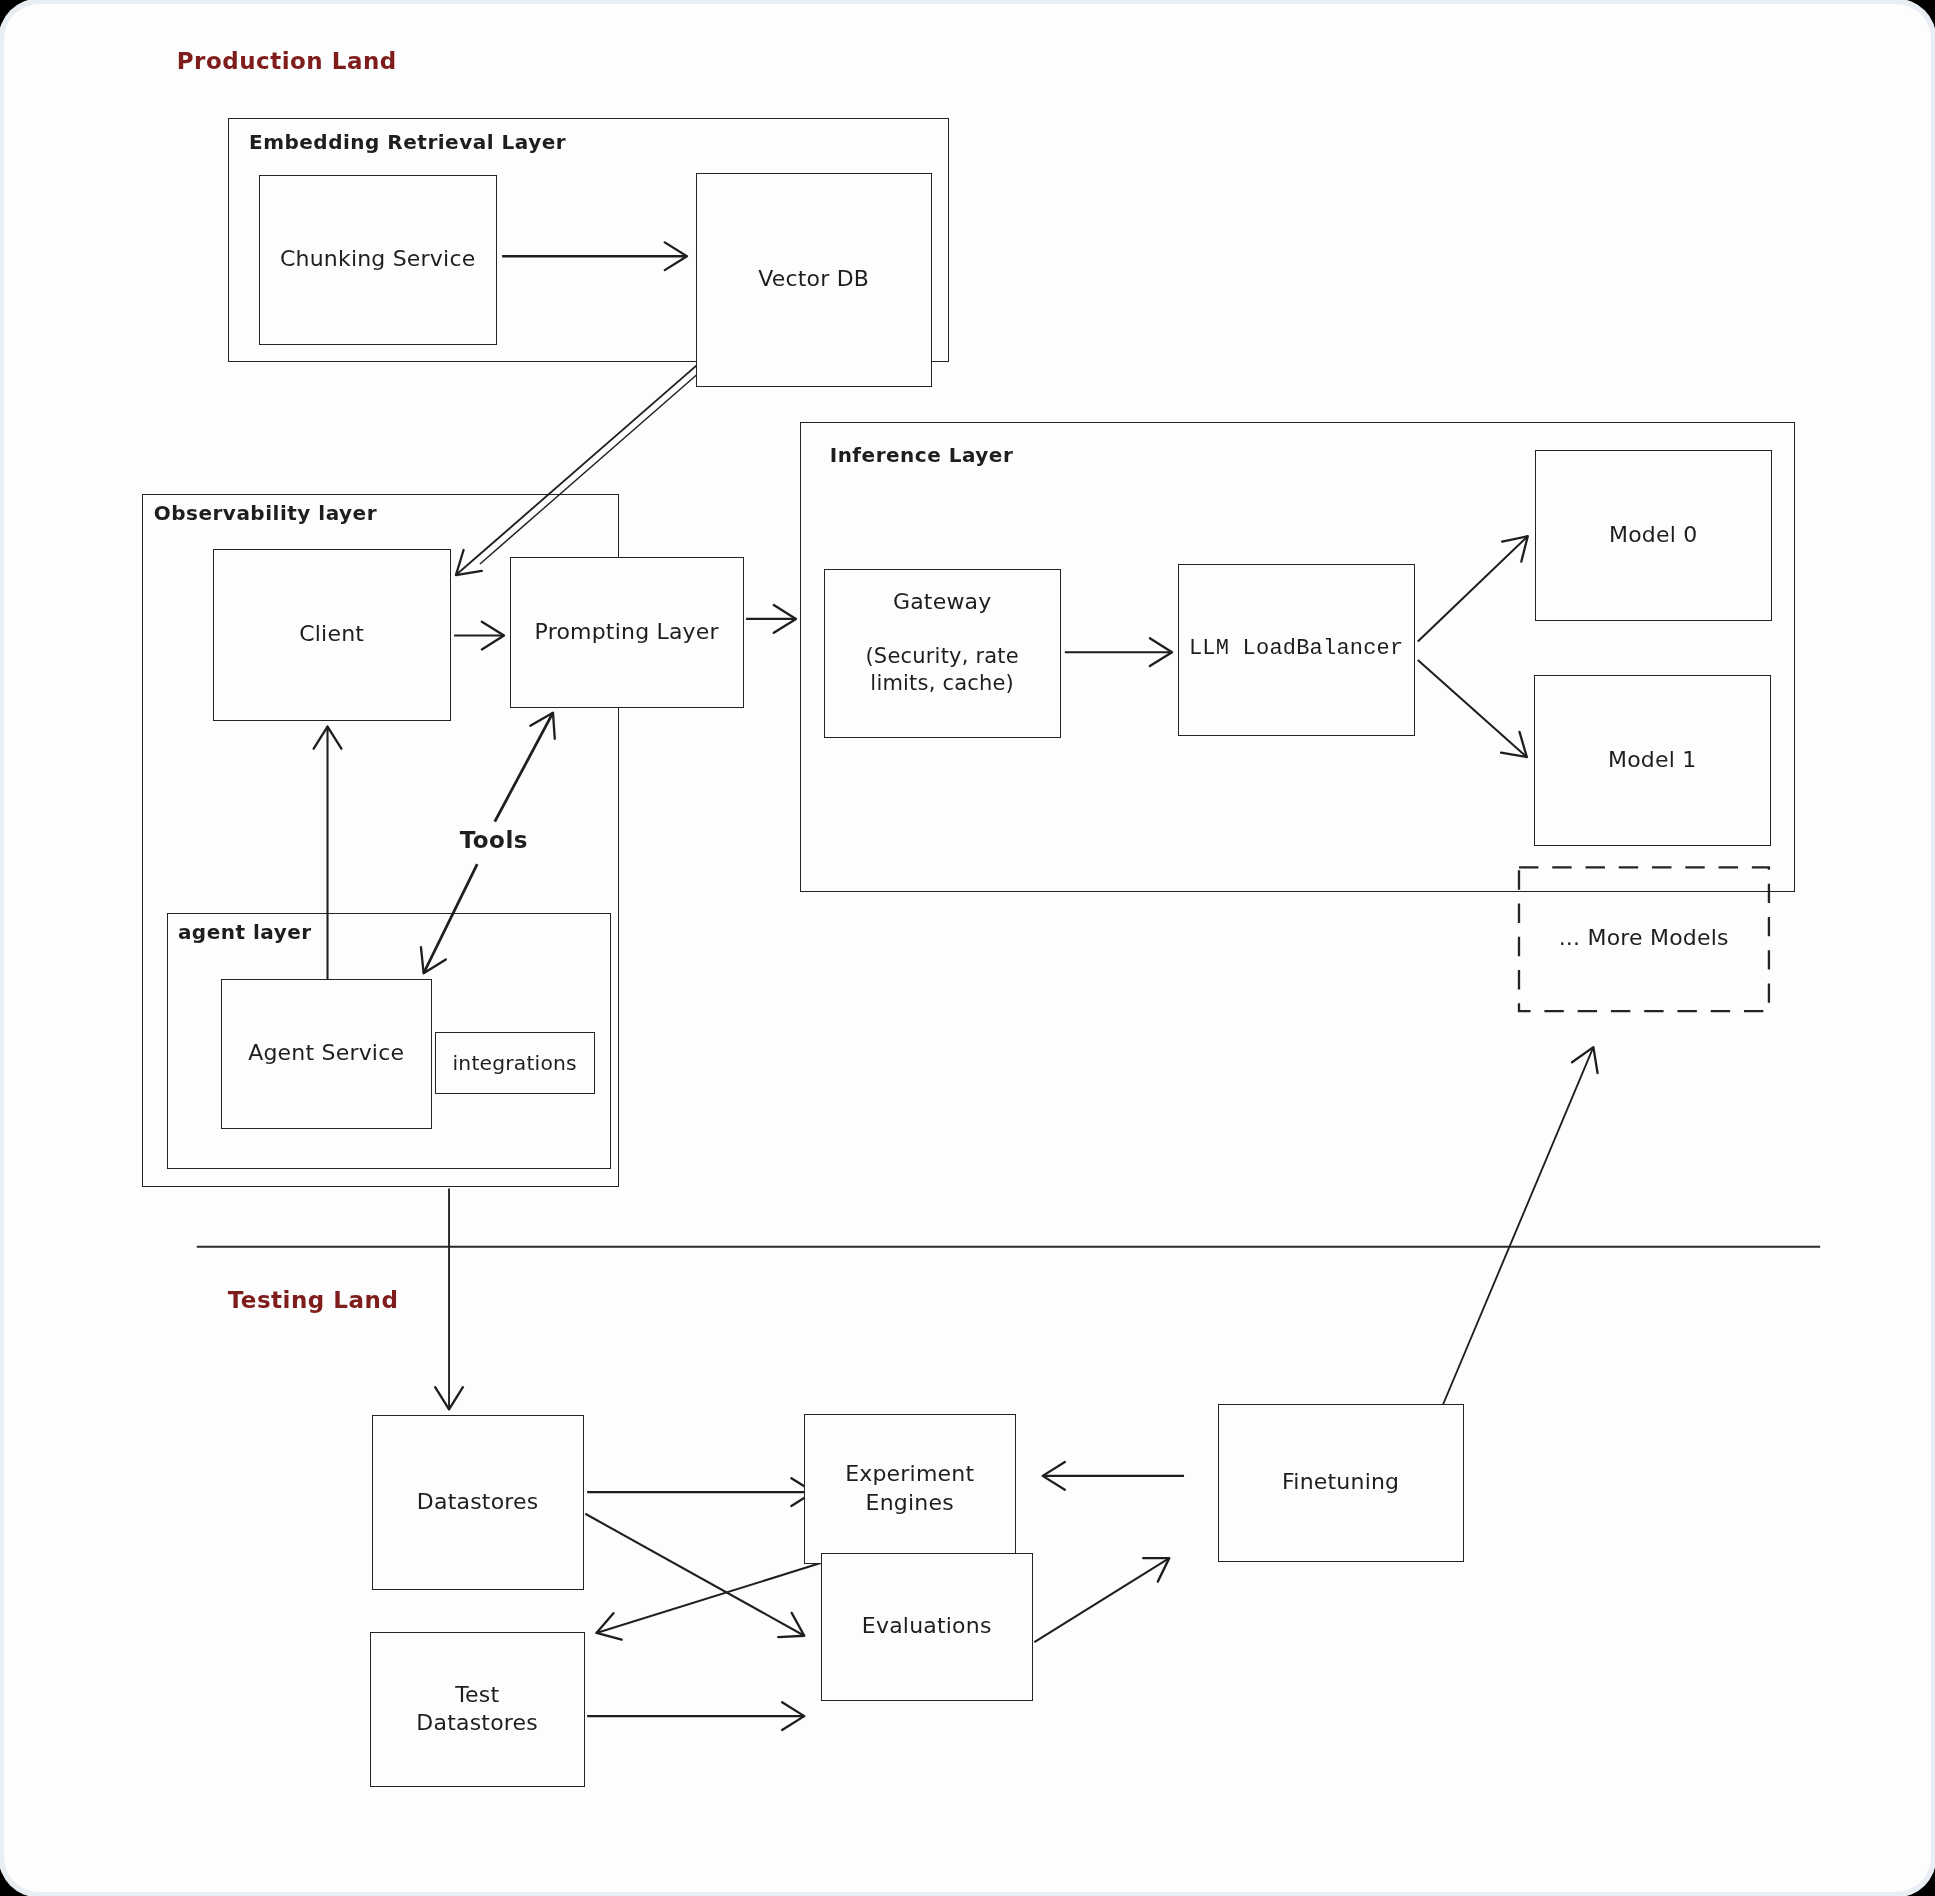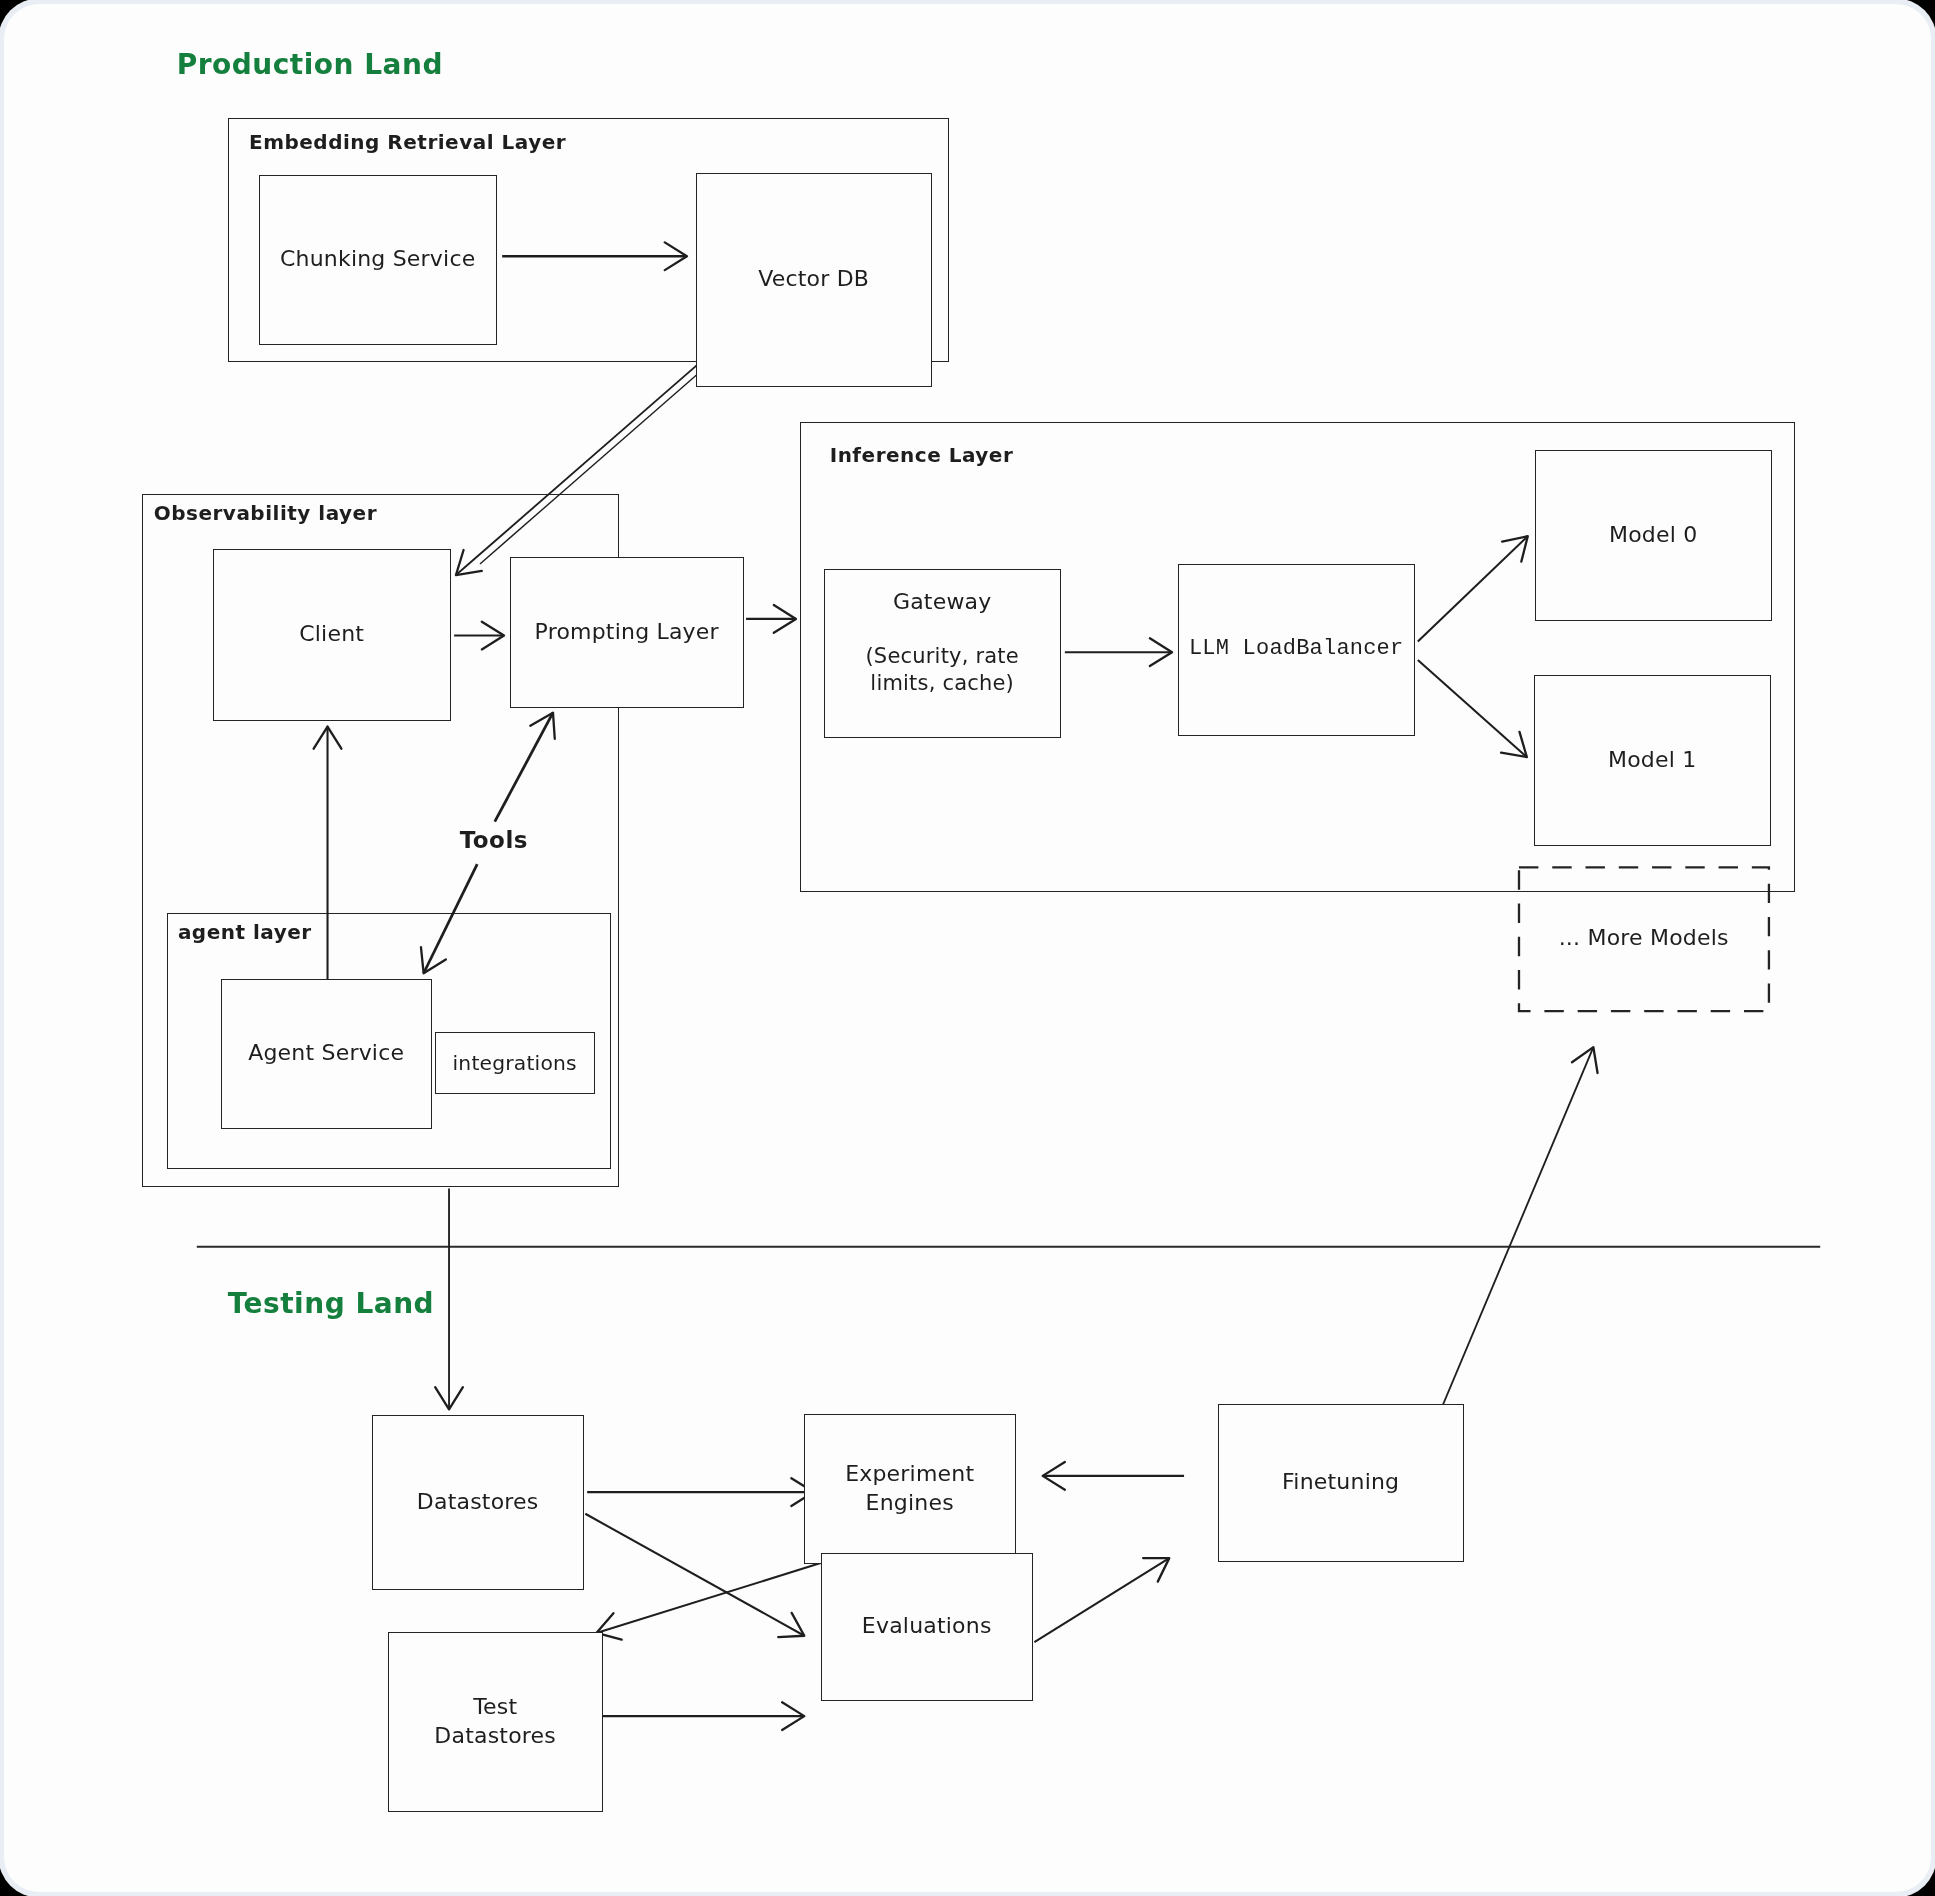--- a/index.html
+++ b/index.html
@@ -11,22 +11,22 @@
   }
   #surface {
     position: absolute; inset: 3.7px;
     background: #fdfdfd;
     border-radius: 35px;
     box-shadow: 0 0 0 5.5px #e9eef4;
     overflow: hidden;
   }
   .region-label {
     position: absolute;
-    font-size: 28px; font-weight: 600;
-    color: #15803d; letter-spacing: 0.5px;
+    font-size: 23px; font-weight: 600;
+    color: #7f1d1d; letter-spacing: 0.5px;
     white-space: nowrap;
   }
   .group {
     position: absolute;
     border: 1.8px solid #242424;
     background: transparent;
     box-sizing: border-box;
   }
   .group-title {
     position: absolute;
@@ -193,21 +193,21 @@
   </div>
 
   <div class="node" style="left:800px; top:1410px; width:212px; height:150px;">
     <span class="lbl" style="max-width:139px;">Experiment Engines</span>
   </div>
 
   <div class="node" style="left:1182px; top:1400px; width:246px; height:158px;margin-left:32px;">
     <span class="lbl">Finetuning</span>
   </div>
 
-  <div class="node" style="left:384px; top:1628px; width:215px; height:180px;align-items:center;">
+  <div class="node" style="left:366px; top:1628px; width:215px; height:155px;align-items:center;">
     <span class="lbl" style="max-width:139px;">Test Datastores</span>
   </div>
 
   <div class="node" style="left:817px; top:1549px; width:212px; height:148px;">
     <span class="lbl">Evaluations</span>
   </div>
 
 </div>
 
 

